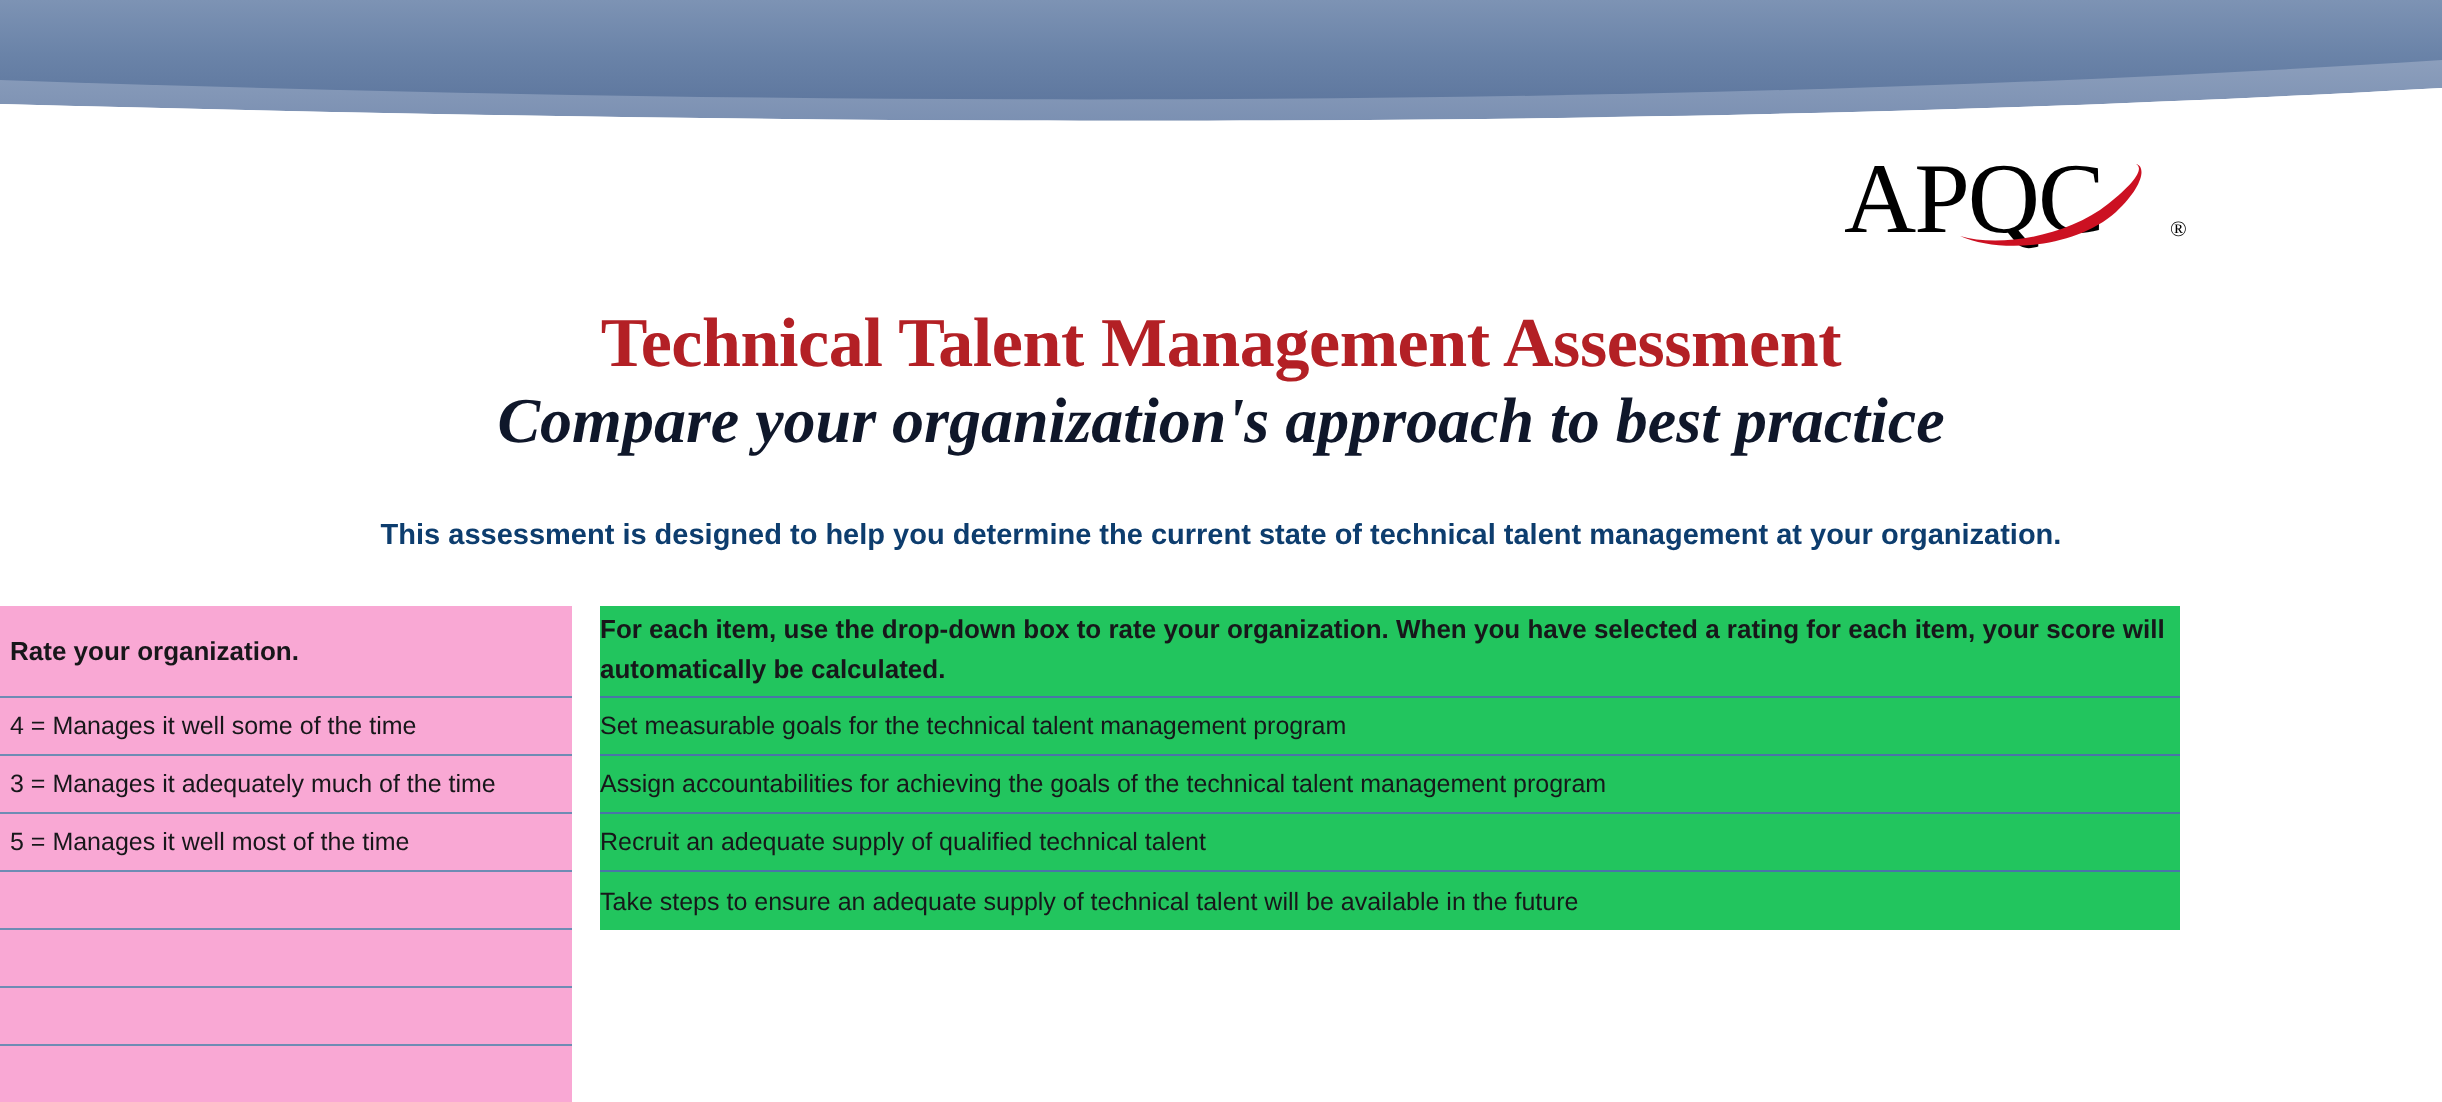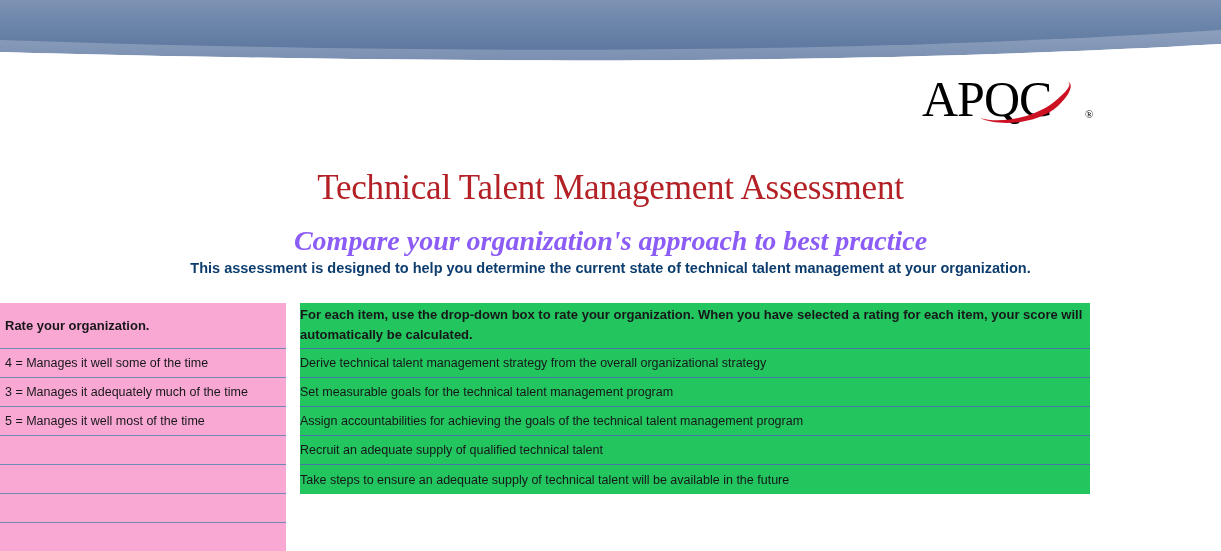--- a/index.html
+++ b/index.html
@@ -39,35 +39,35 @@
   
   #title-block {
     position: absolute;
     left: 0;
     top: 152px;
     width: 1221px;
     text-align: center;
   }
   #main-title {
     font-family: "Liberation Serif", "DejaVu Serif", serif;
-    font-weight: normal;
+    font-weight: bold;
     font-size: 35px;
     line-height: 40px;
     letter-spacing: -0.2px;
     color: #b32025;
-    margin: 16px;
+    margin: 0;
     white-space: nowrap;
   }
   #sub-title {
     font-family: "Liberation Serif", "DejaVu Serif", serif;
     font-weight: bold;
     font-style: italic;
-    font-size: 28px;
+    font-size: 32px;
     line-height: 34px;
-    color: #8b5cf6;
+    color: #0f172a;
     margin: 1px 0 0 0;
     white-space: nowrap;
   }
 
   
   #intro-line {
     position: absolute;
     left: 0;
     top: 260px;
     width: 1221px;
@@ -195,20 +195,19 @@
     <div class="rate-cell">3 = Manages it adequately much of the time</div>
     <div class="rate-cell">5 = Manages it well most of the time</div>
     <div class="rate-cell blank"></div>
     <div class="rate-cell blank"></div>
     <div class="rate-cell blank"></div>
     <div class="rate-cell blank"></div>
   </div>
 
   <div id="items-col">
     <div class="item-cell instructions">For each item, use the drop-down box to rate your organization. When you have selected a rating for each item, your score will automatically be calculated.</div>
-    <div class="item-cell">Derive technical talent management strategy from the overall organizational strategy</div>
     <div class="item-cell">Set measurable goals for the technical talent management program</div>
     <div class="item-cell">Assign accountabilities for achieving the goals of the technical talent management program</div>
     <div class="item-cell">Recruit an adequate supply of qualified technical talent</div>
     <div class="item-cell">Take steps to ensure an adequate supply of technical talent will be available in the future</div>
   </div>
 
 </div>
 
 </body></html>

